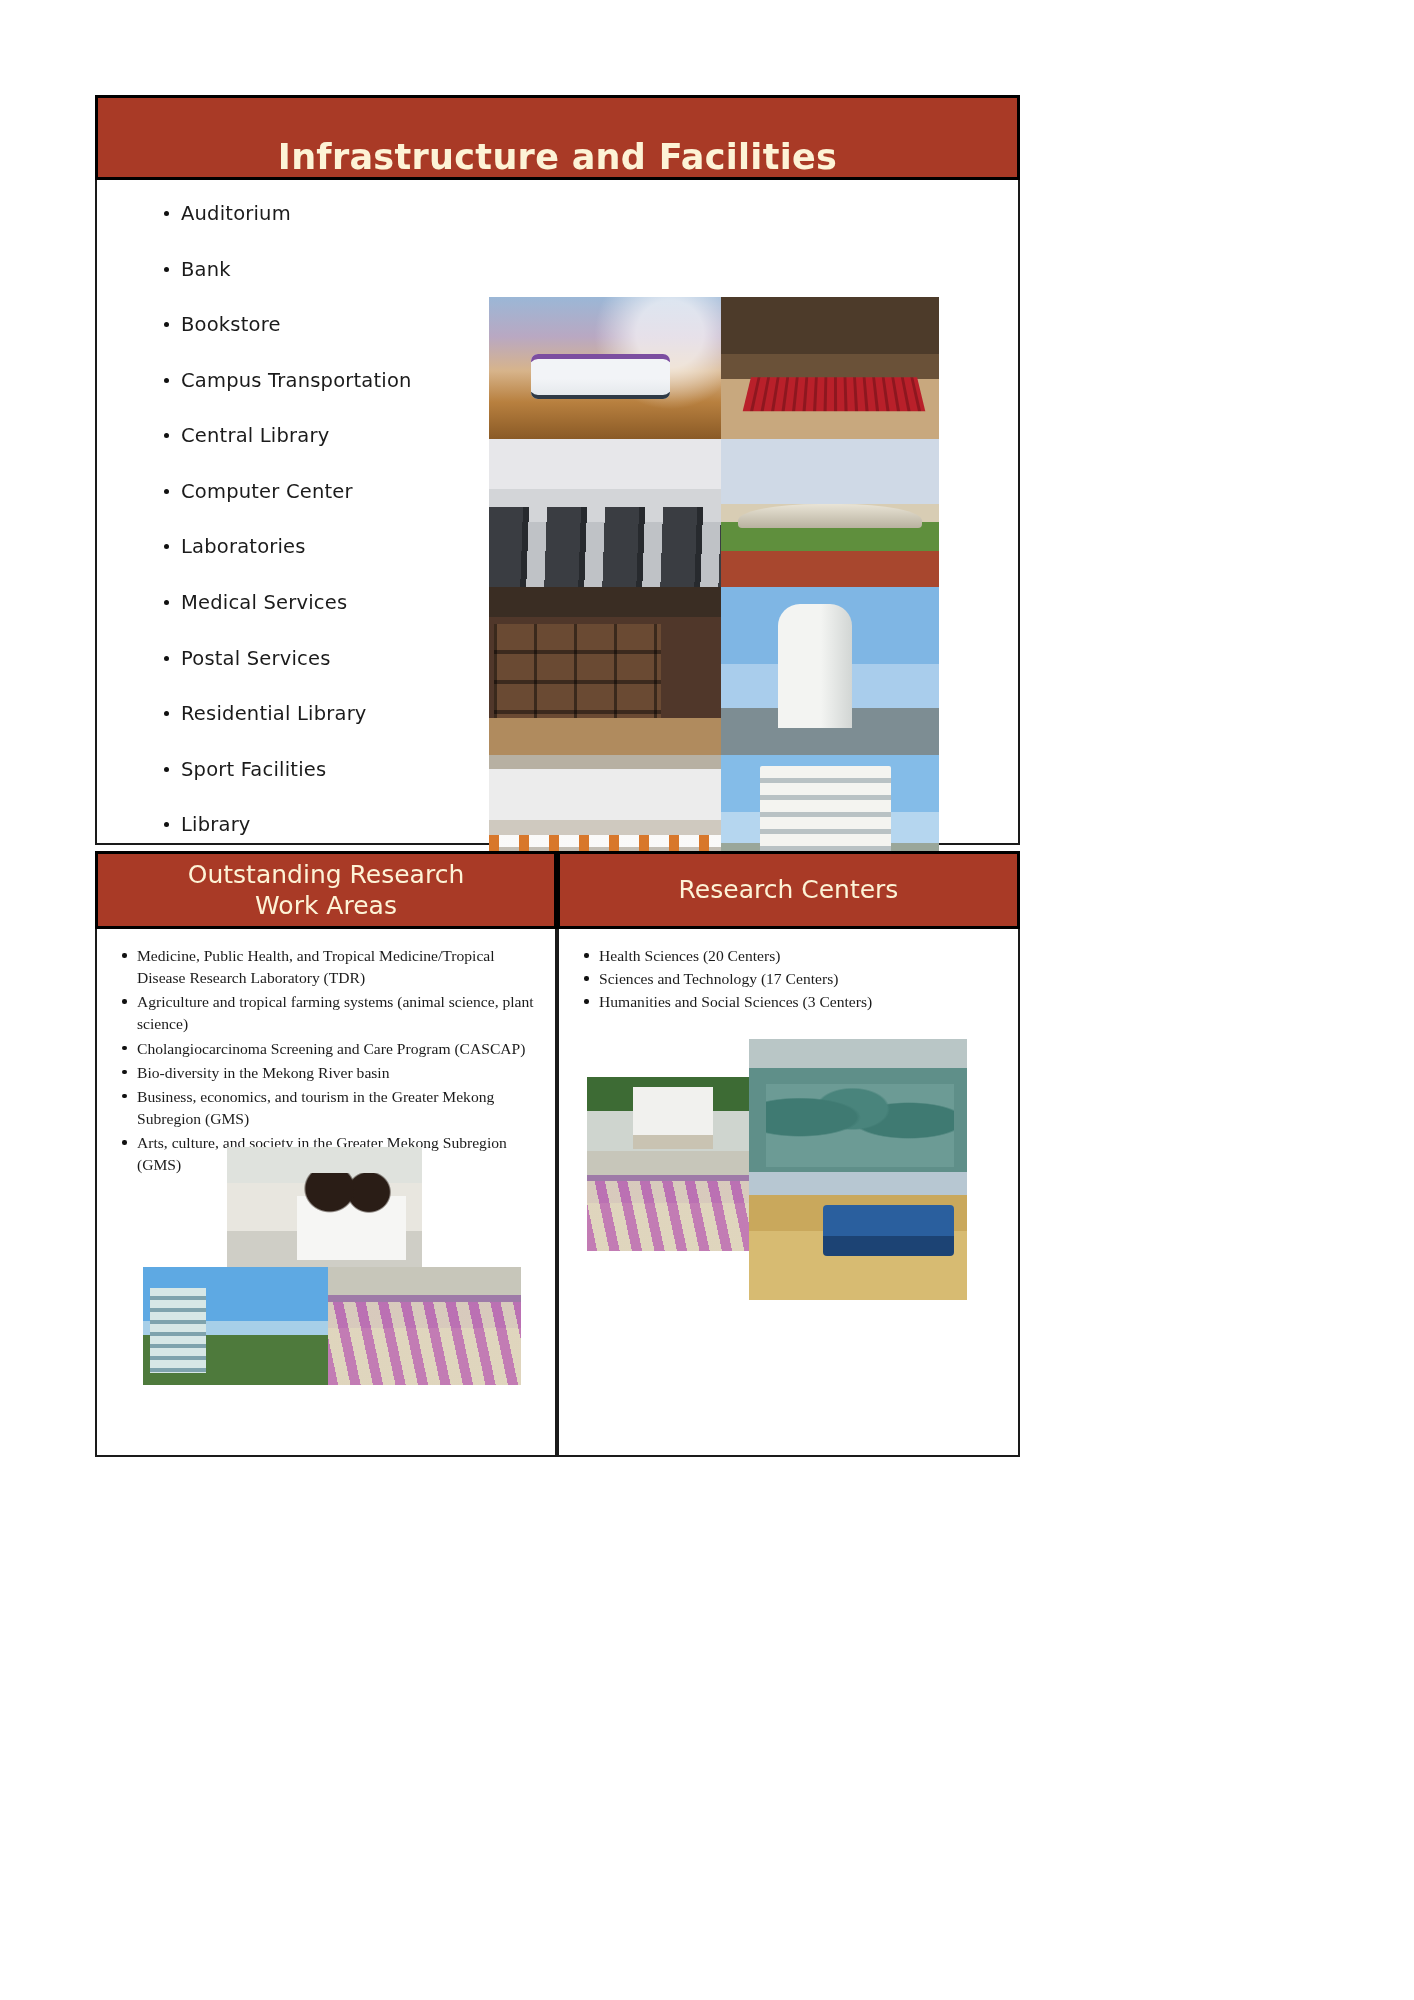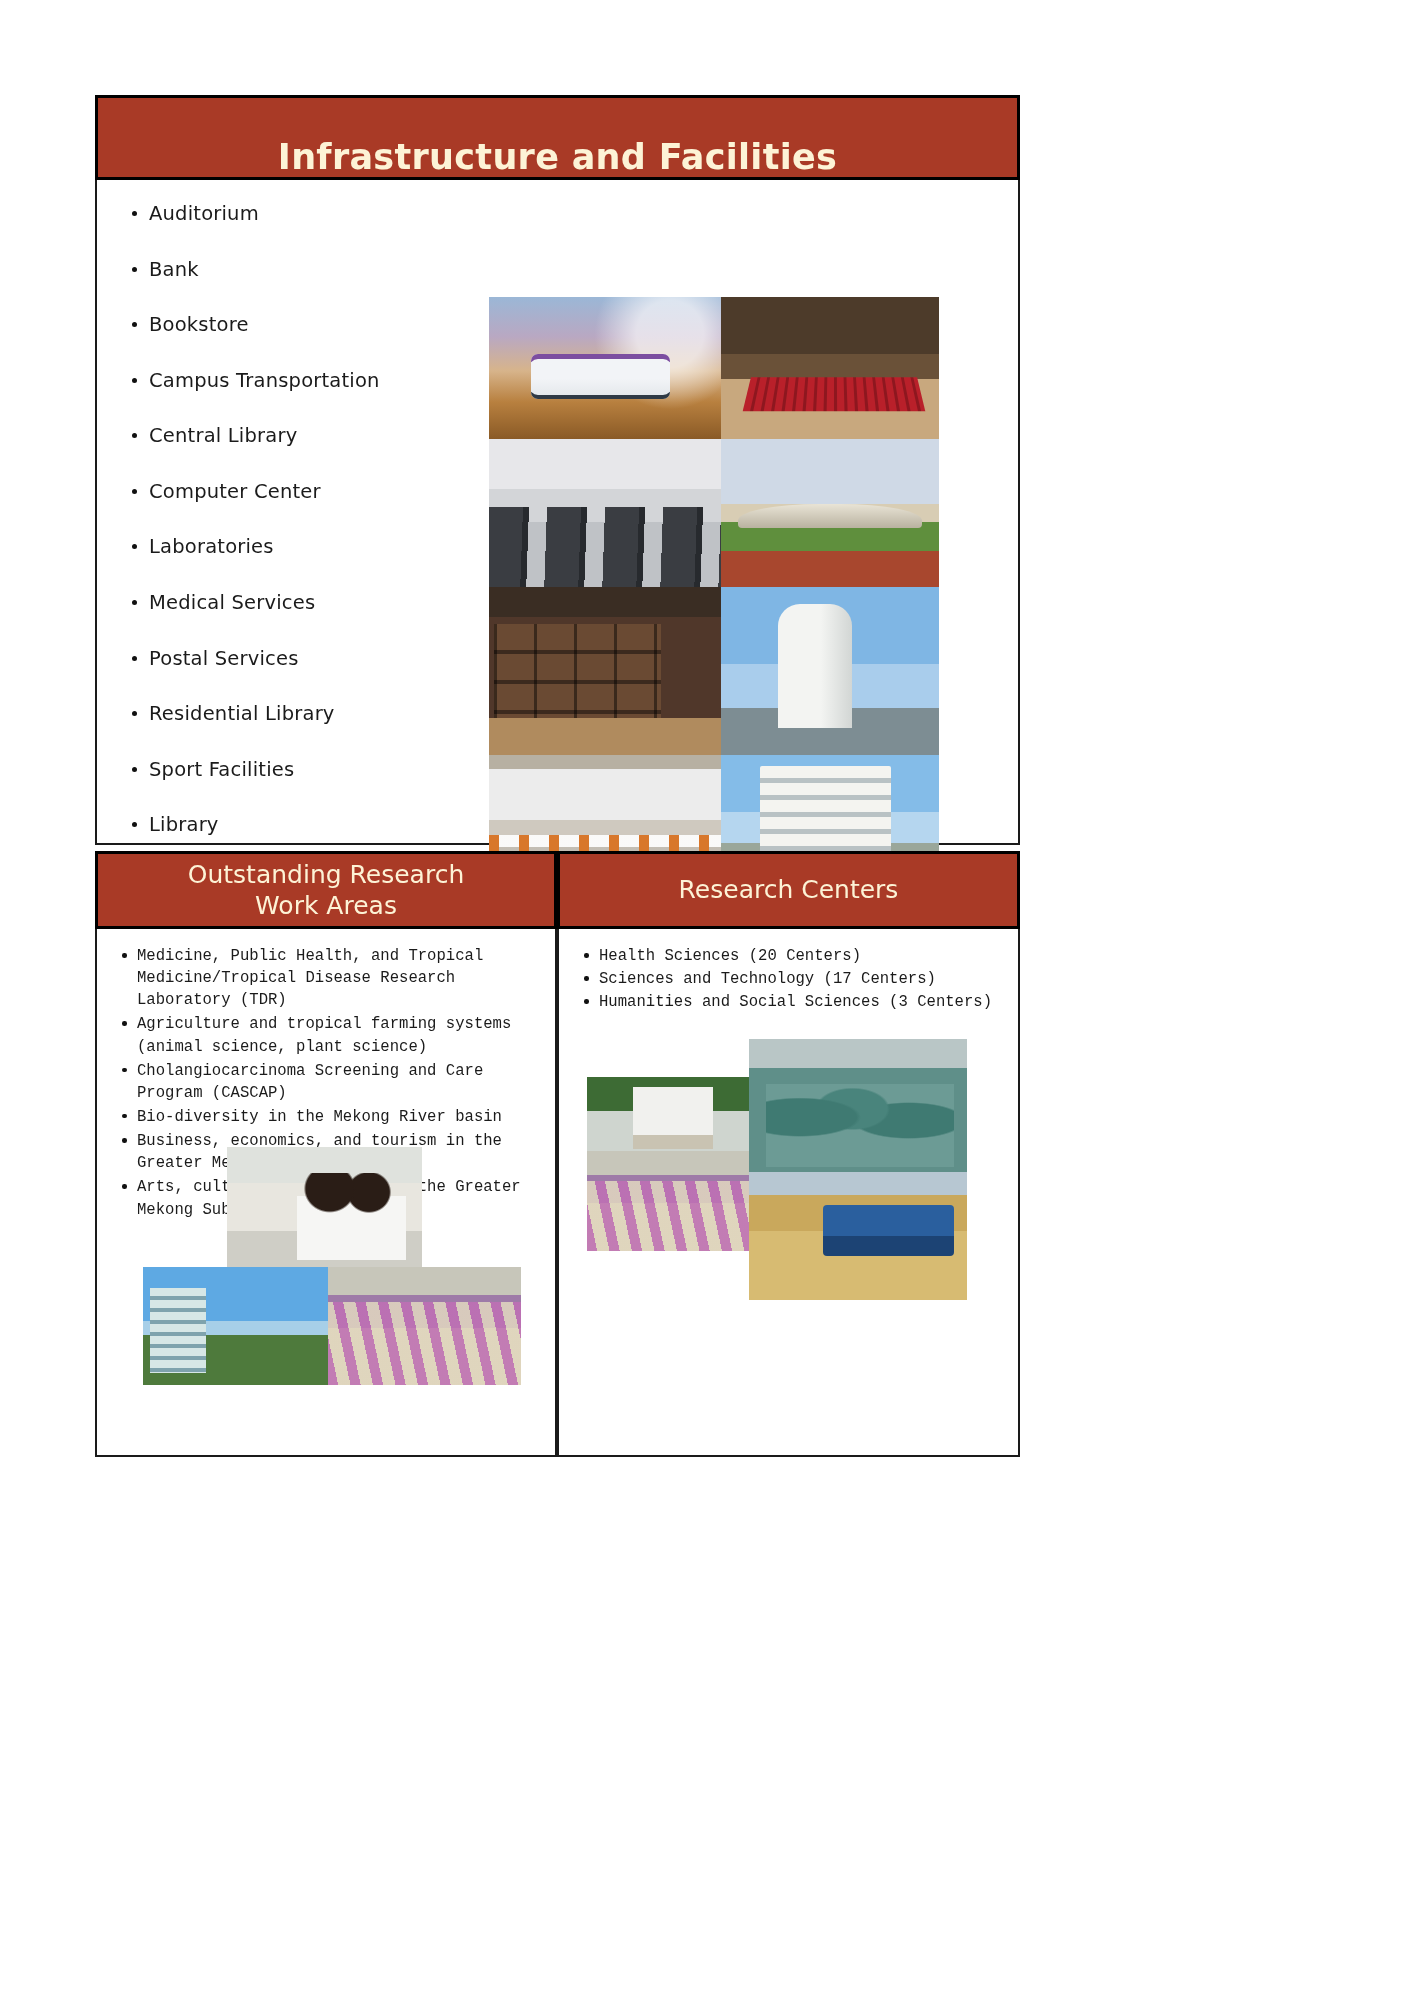--- a/index.html
+++ b/index.html
@@ -70,20 +70,21 @@
     list-style: none;
   }
   .facilities-list li {
     position: relative;
     font-size: 19.5px;
     color: #1b1b1b;
     line-height: 1.2;
     margin-bottom: 32.2px;
     font-family: "DejaVu Sans", sans-serif;
     letter-spacing: 0.2px;
+    margin-left: 32px;
   }
   .facilities-list li::before {
     content: "";
     position: absolute;
     left: -17px;
     top: 9px;
     width: 5px;
     height: 5px;
     border-radius: 50%;
     background: #111111;
@@ -335,21 +336,21 @@
     margin: 0;
     padding: 16px 14px 0 40px;
     list-style: none;
   }
   .bullets li {
     position: relative;
     font-size: 15.6px;
     line-height: 1.42;
     color: #1b1b1b;
     margin-bottom: 2px;
-    font-family: Liberation Mono, monospace;
+    font-family: Liberation Serif, serif;
   }
   .bullets li::before {
     content: "";
     position: absolute;
     left: -15px;
     top: 8px;
     width: 4.5px;
     height: 4.5px;
     border-radius: 50%;
     background: #111111;

